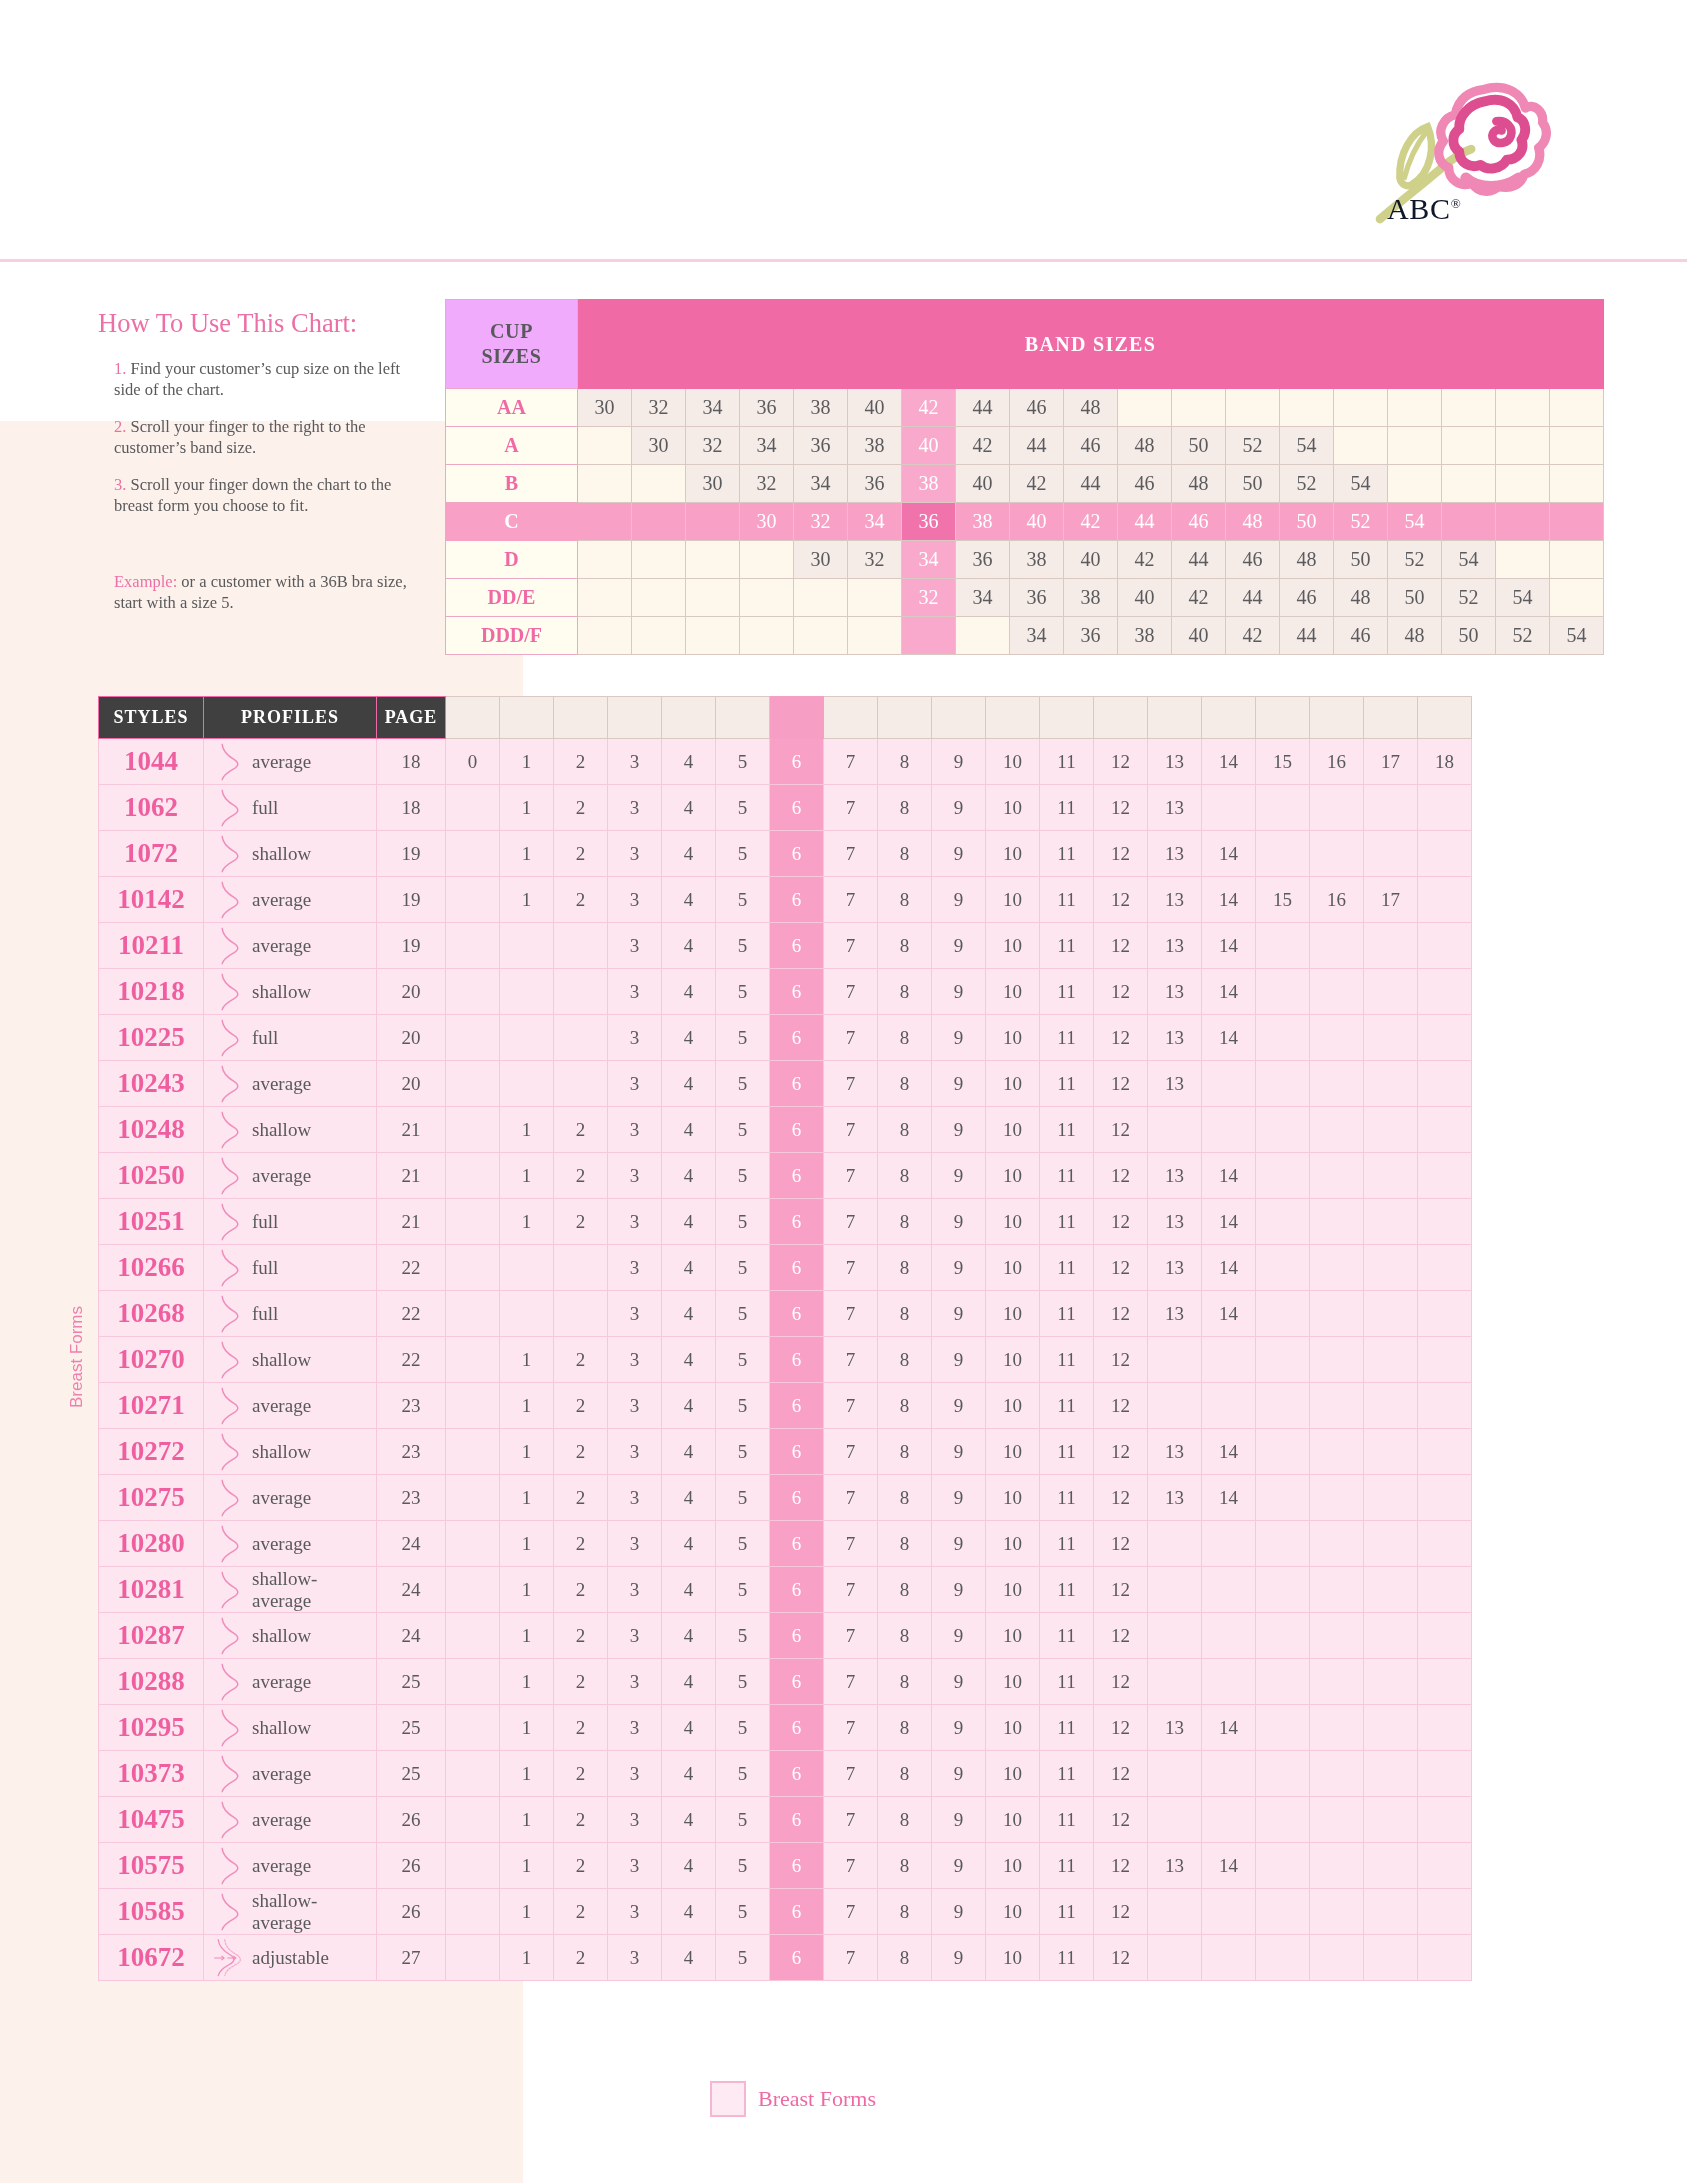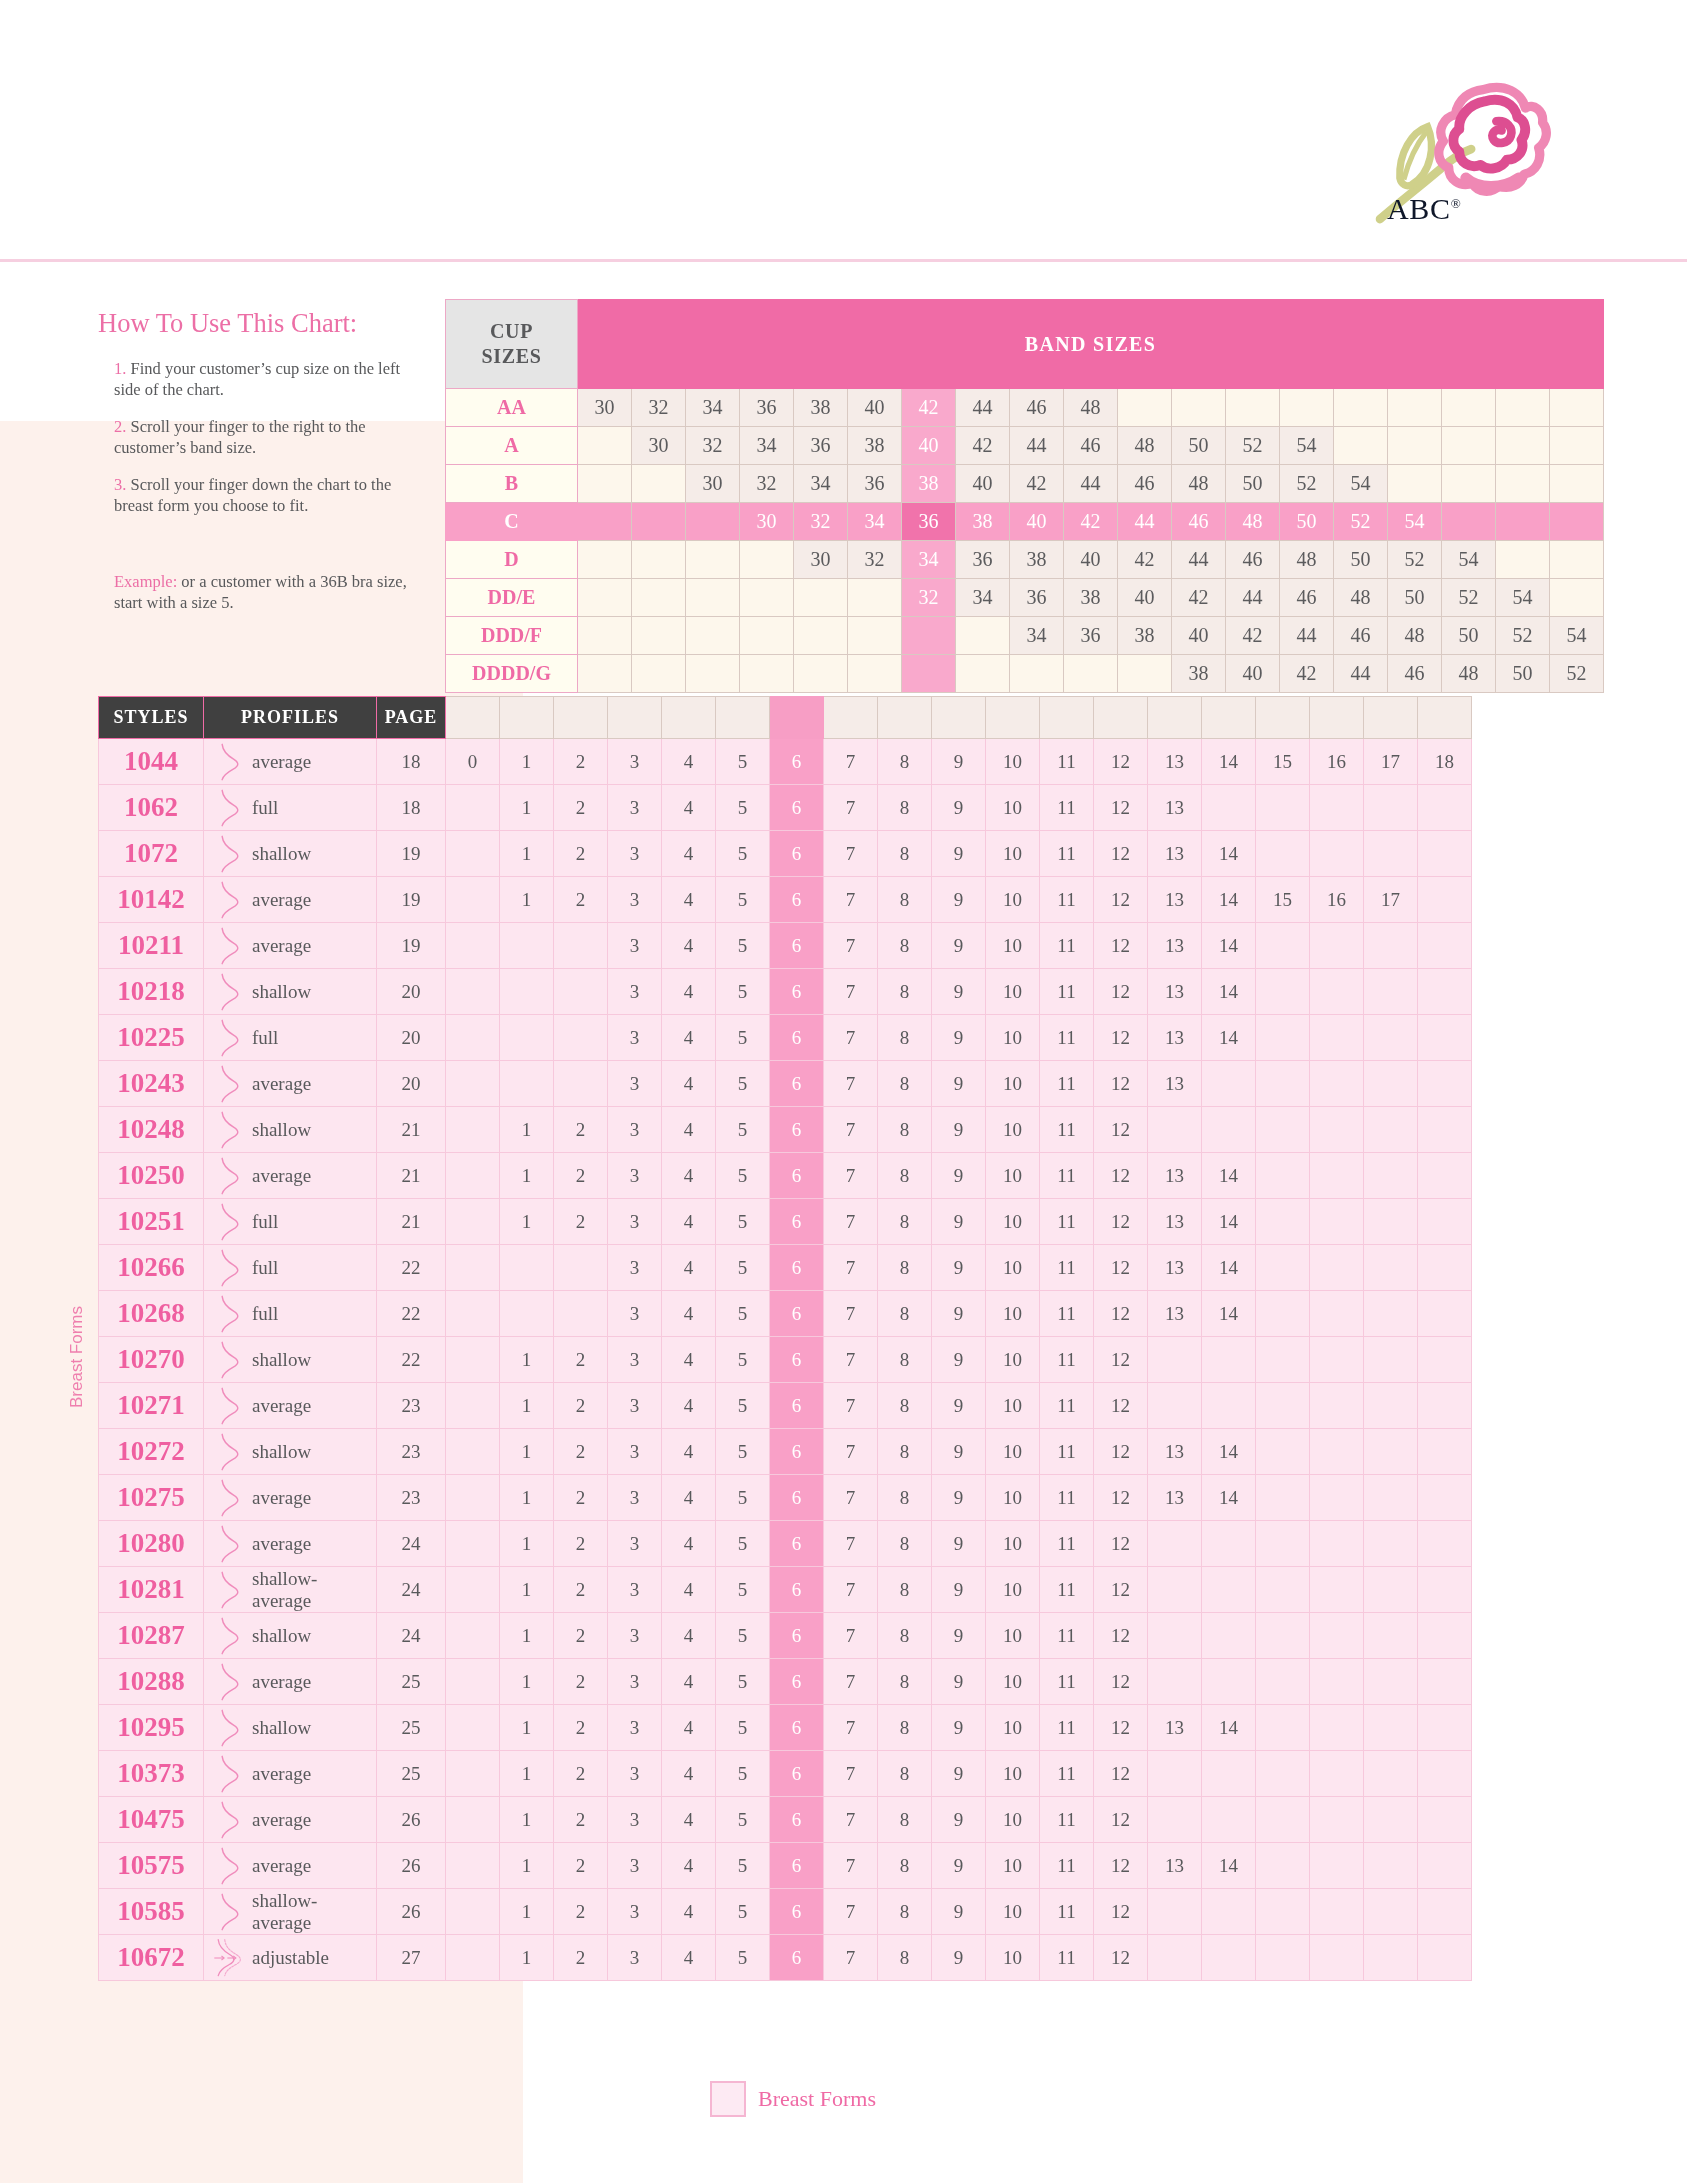--- a/index.html
+++ b/index.html
@@ -103,21 +103,21 @@
     border: 0.7px solid #d9c9c2;
     padding: 0;
     text-align: center;
     vertical-align: middle;
     font-family: "Liberation Serif", serif;
   }
   col.c-cup     { width: 132px; }
   col.c-band    { width: 54px; }
 
   .th-cup {
-    background: #e5e5e5;
+    background: #f0abfc;
     color: #58595b;
     font-size: 20px;
     font-weight: bold;
     height: 89px;
     line-height: 1.25;
     letter-spacing: 0.7px;
     border: 0.7px solid #eda8c6 !important;
   }
   .th-band {
     background: #f06ba6;
@@ -462,42 +462,20 @@
         <td class="band-cell">38</td>
         <td class="band-cell">40</td>
         <td class="band-cell">42</td>
         <td class="band-cell">44</td>
         <td class="band-cell">46</td>
         <td class="band-cell">48</td>
         <td class="band-cell">50</td>
         <td class="band-cell">52</td>
         <td class="band-cell">54</td>
       </tr>
-      <tr>
-        <td class="cup-label">DDDD/G</td>
-        <td class="band-cell cream"></td>
-        <td class="band-cell cream"></td>
-        <td class="band-cell cream"></td>
-        <td class="band-cell cream"></td>
-        <td class="band-cell cream"></td>
-        <td class="band-cell cream"></td>
-        <td class="band-cell colhl-pale"></td>
-        <td class="band-cell cream"></td>
-        <td class="band-cell cream"></td>
-        <td class="band-cell cream"></td>
-        <td class="band-cell cream"></td>
-        <td class="band-cell">38</td>
-        <td class="band-cell">40</td>
-        <td class="band-cell">42</td>
-        <td class="band-cell">44</td>
-        <td class="band-cell">46</td>
-        <td class="band-cell">48</td>
-        <td class="band-cell">50</td>
-        <td class="band-cell">52</td>
-      </tr>
     </tbody>
 </table>
 
 <table class="styles">
   <colgroup id="styles-cols">
     <col class="s-style">
       <col class="s-profile">
       <col class="s-page">
   <col class="s-num">
       <col class="s-num">

